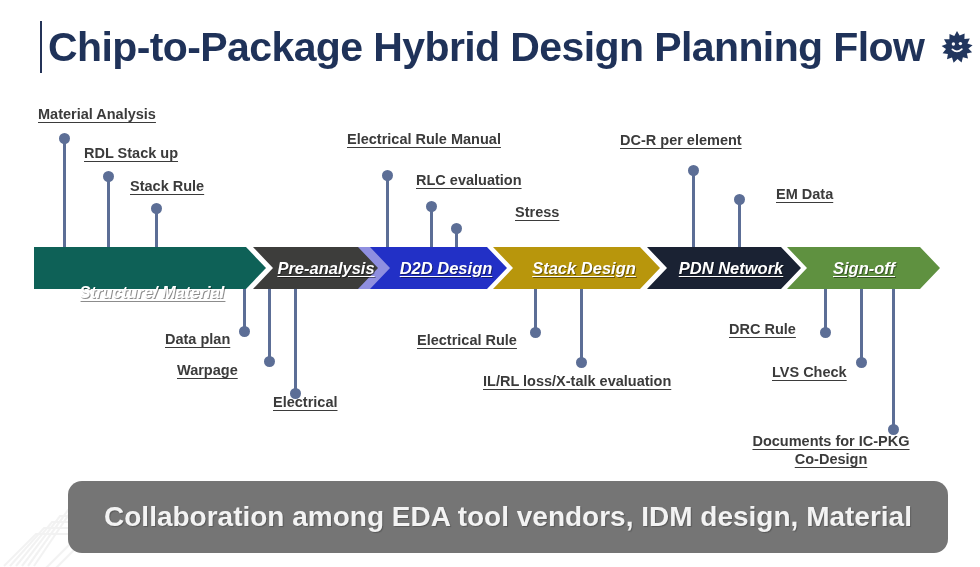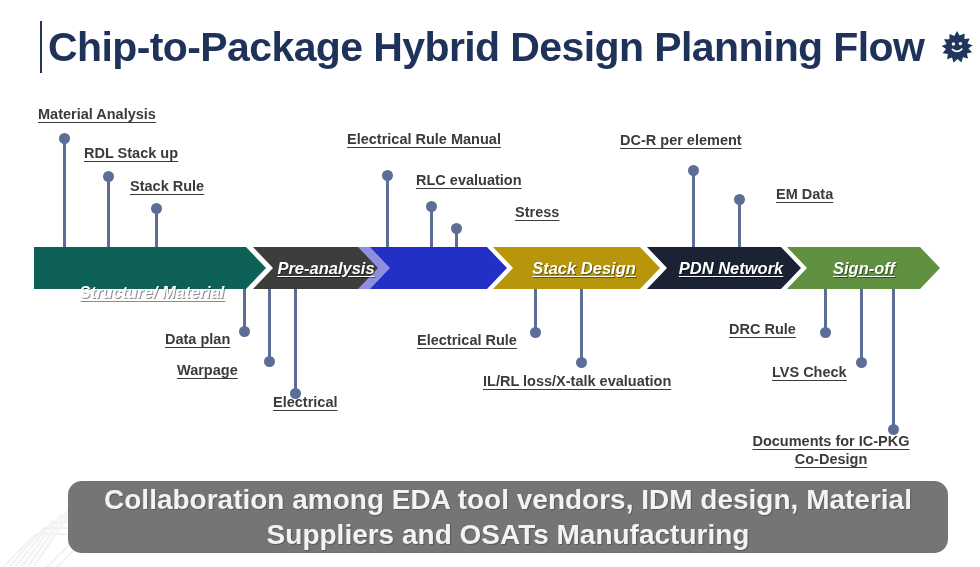--- a/index.html
+++ b/index.html
@@ -249,20 +249,23 @@
 
       <polygon points="753,0 886,0 906,21 886,42 753,42 773,21" fill="#5f9140"></polygon>
     </svg>
 
     <div class="chev-label" style="left:8px; width:220px;margin-top:24px;">
       <span>Structure/ Material</span>
     </div>
     <div class="chev-label" style="left:232px; width:120px;">
       <span>Pre-analysis</span>
     </div>
+    <div class="chev-label" style="left:349px; width:126px;">
+      <span>D2D Design</span>
+    </div>
     <div class="chev-label" style="left:472px; width:156px;">
       <span>Stack Design</span>
     </div>
     <div class="chev-label" style="left:626px; width:142px;">
       <span>PDN Network</span>
     </div>
     <div class="chev-label" style="left:768px; width:124px;">
       <span>Sign-off</span>
     </div>
   </div>
@@ -318,17 +321,16 @@
     <span class="u">LVS Check</span>
   </div>
   <div class="callout two-line" style="left:733px; top:432px; width:196px;">
     <span class="u">Documents for IC-PKG</span><br>
     <span class="u">Co-Design</span>
   </div>
 
   <div class="banner">
     <div class="banner-text">
       <span>Collaboration among EDA tool vendors, IDM design, Material</span><br>
-      <span>Suppliers and OSATs Manufacturing</span>
     </div>
   </div>
 
 </div>
 
 </body></html>

